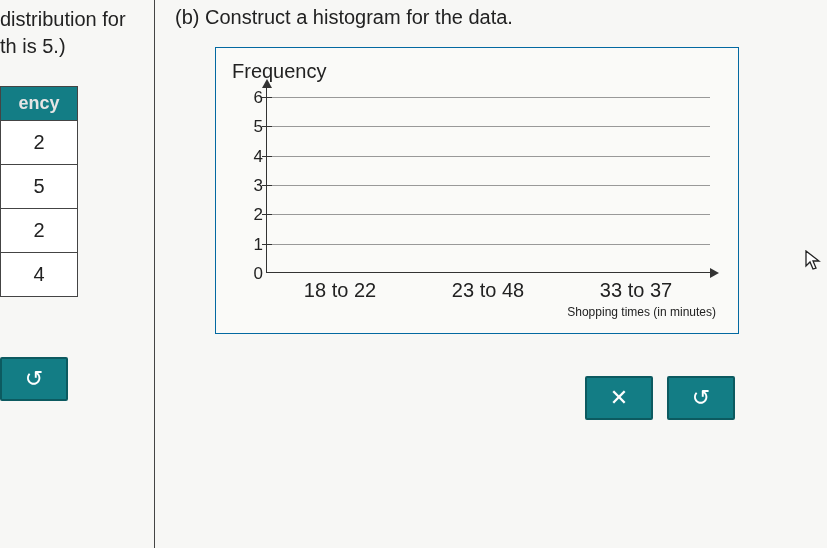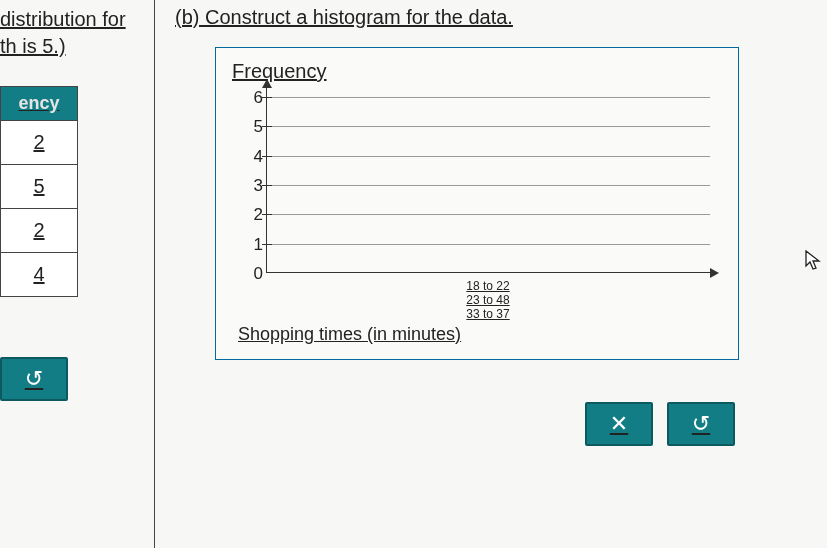--- a/index.html
+++ b/index.html
@@ -7,21 +7,20 @@
       font-family: Arial, sans-serif;
       background: #f7f7f5;
       width: 827px;
       height: 548px;
       overflow: hidden;
       color: #222;
     }
     .container {
       display: flex;
       height: 100%;
-      text-decoration: underline;
     }
     .left-panel {
       width: 155px;
       border-right: 1px solid #444;
       padding: 6px 8px 0 0;
       display: flex;
       flex-direction: column;
     }
     .left-text {
       font-size: 20px;
@@ -130,31 +129,30 @@
       position: absolute;
       left: -5px;
       width: 10px;
       border-top: 1.5px solid #333;
     }
     .xtick-row {
       display: flex;
       margin-left: 28px;
       margin-right: 6px;
       margin-top: 6px;
-      font-size: 12px;
-      flex-direction: column;
+      font-size: 20px;
     }
     .xtick {
       flex: 1;
       text-align: center;
       white-space: nowrap;
     }
     .xlabel {
-      text-align: left;
-      font-size: 18px;
+      text-align: right;
+      font-size: 12px;
       margin-top: 3px;
     }
     .bottom-buttons {
       display: flex;
       gap: 14px;
       margin-top: 42px;
       margin-left: 410px;
     }
     .cursor {
       position: absolute;

